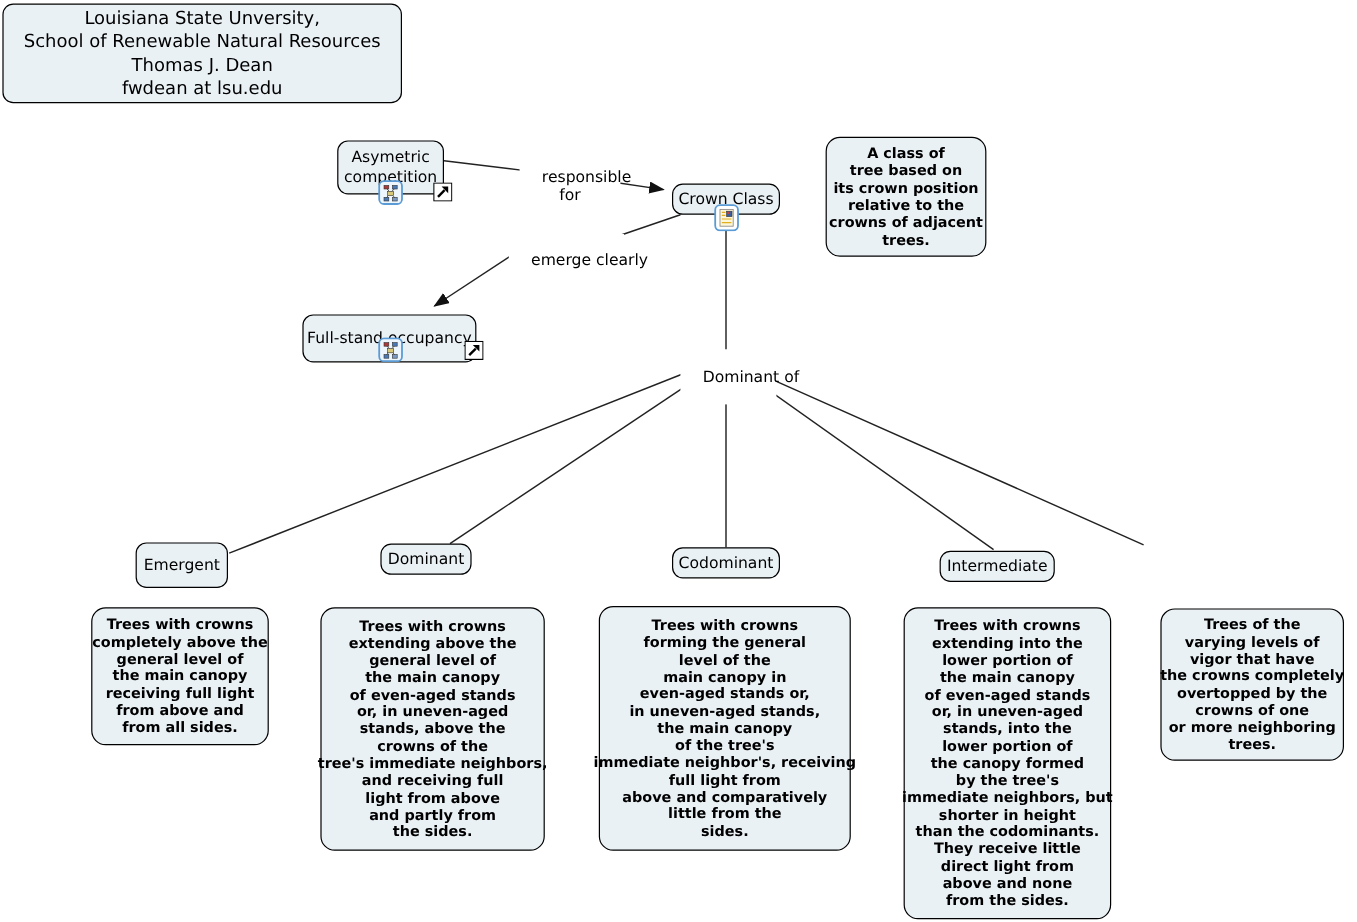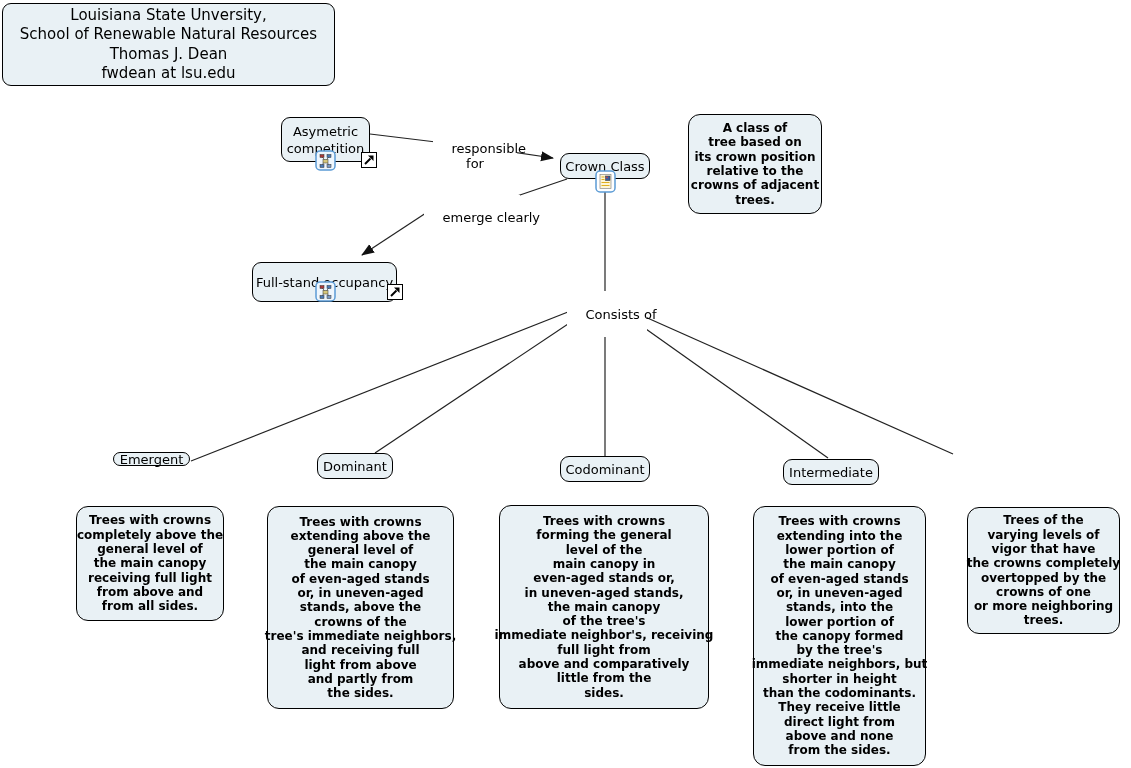--- a/index.html
+++ b/index.html
@@ -142,24 +142,24 @@
   </span>
 
   <div class="linklabel" style="left:433px;top:126px;width:80px;">
     <span class="txt">responsible
 for</span>
   </div>
   <div class="linklabel" style="left:424px;top:195px;width:92px;">
     <span class="txt">emerge clearly</span>
   </div>
   <div class="linklabel" style="left:567px;top:292px;width:76px;">
-    <span class="txt">Consists of</span>
-  </div>
-
-  <div class="box label-box" style="left:113px;top:452px;width:77px;height:14px;">
+    <span class="txt">Dominant of</span>
+  </div>
+
+  <div class="box label-box" style="left:113px;top:452px;width:77px;height:38px;">
     <span class="txt">Emergent</span>
   </div>
   <div class="box label-box" style="left:317px;top:453px;width:76px;height:26px;text-align:right;">
     <span class="txt">Dominant</span>
   </div>
   <div class="box label-box" style="left:560px;top:456px;width:90px;height:26px;align-items:center;">
     <span class="txt">Codominant</span>
   </div>
   <div class="box label-box" style="left:783px;top:459px;width:96px;height:26px;">
     <span class="txt">Intermediate</span>

